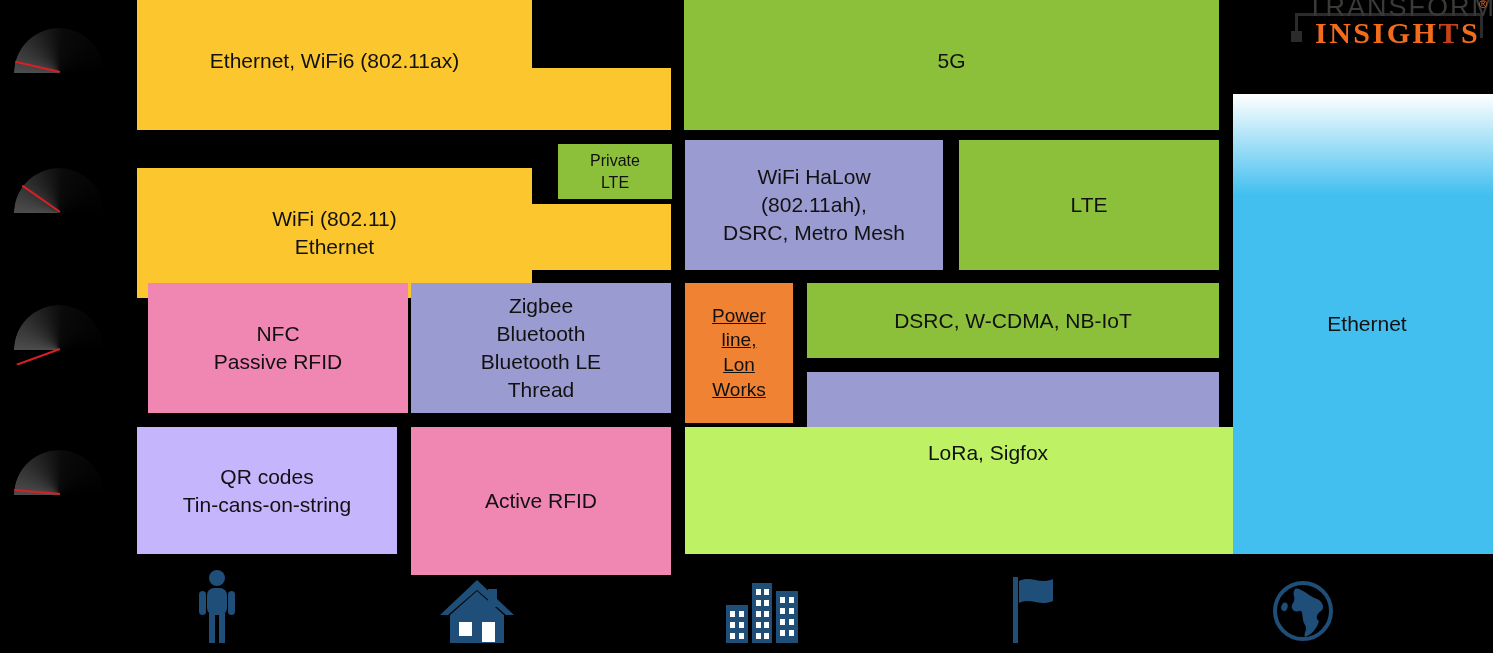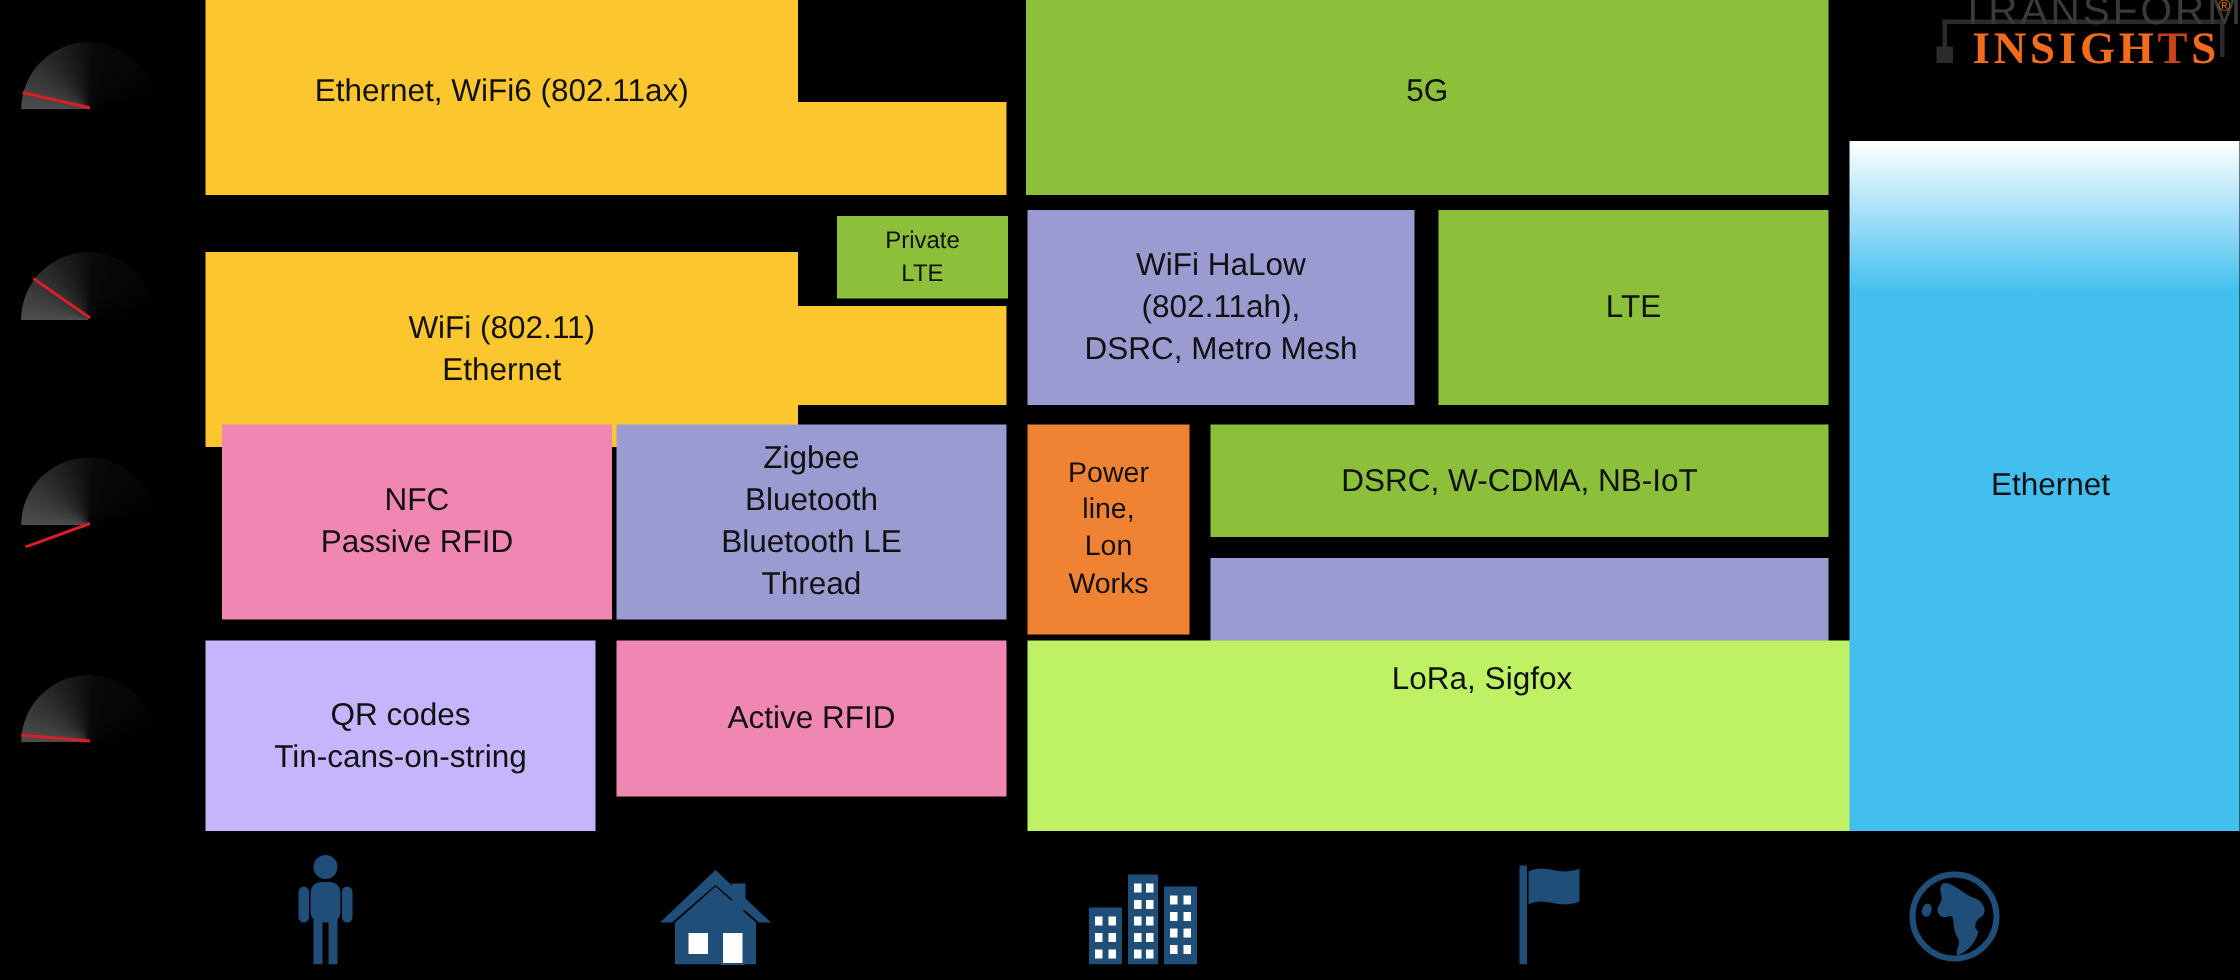--- a/index.html
+++ b/index.html
@@ -117,42 +117,42 @@
 Passive RFID</span>
   </div>
 
   <div class="blk" style="left:411px;top:283px;width:260px;height:130px;background:#9A9BD0;">
     <span>Zigbee
 Bluetooth
 Bluetooth LE
 Thread</span>
   </div>
 
-  <div class="blk tiny" style="left:685px;top:283px;width:108px;height:140px;background:#F08234;">
+  <div class="blk tiny" style="left:685px;top:283px;width:108px;height:140px;background:#F08234;text-decoration:underline;">
     <span>Power
 line,
 Lon
 Works</span>
   </div>
 
   <div class="blk" style="left:807px;top:283px;width:412px;height:75px;background:#8CC03B;">
     <span>DSRC, W-CDMA, NB-IoT</span>
   </div>
 
   <div style="position:absolute;left:807px;top:372px;width:412px;height:56px;background:#9A9BD0;"></div>
   <div class="blk" style="left:685px;top:427px;width:606px;height:127px;background:#bef264;">
     <span style="position:relative;top:-38px;">LoRa, Sigfox</span>
   </div>
 
   <div class="blk" style="left:137px;top:427px;width:260px;height:127px;background:#c4b5fd;">
     <span>QR codes
 Tin-cans-on-string</span>
   </div>
 
-  <div class="blk" style="left:411px;top:427px;width:260px;height:104px;background:#F087B3;justify-content:center;">
+  <div class="blk" style="left:411px;top:427px;width:260px;height:148px;background:#F087B3;justify-content:center;">
     <span>Active RFID</span>
   </div>
 
   <div class="blk" style="left:1233px;top:94px;width:268px;height:460px;background:linear-gradient(180deg,#FFFFFF 0%,#42BFEF 22%,#42BFEF 100%);">
     <span>Ethernet</span>
   </div>
 
   <div class="icon-row">
 
     <div class="icn" style="left:172px;">

